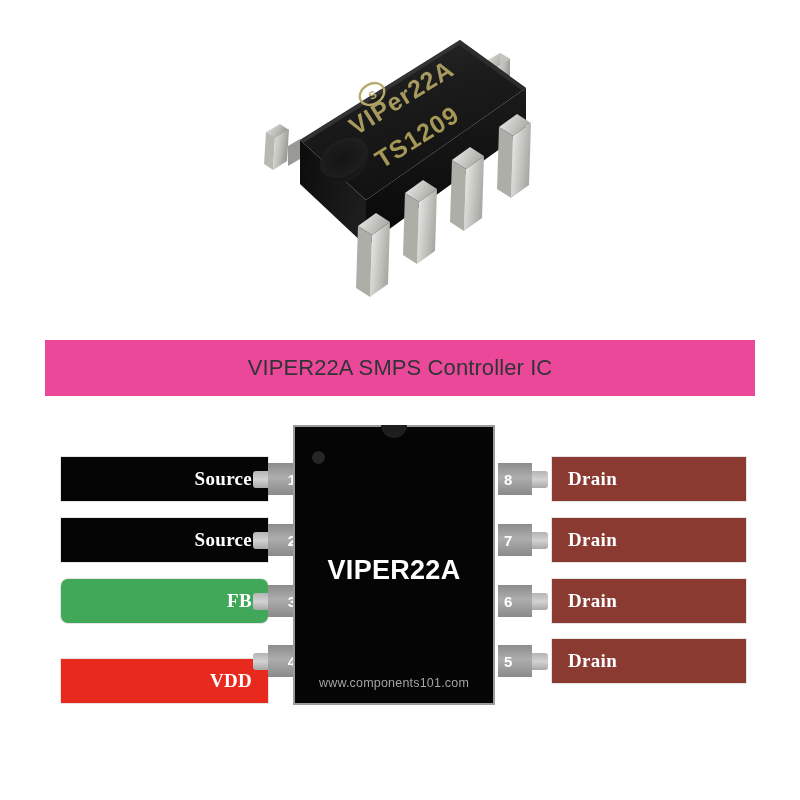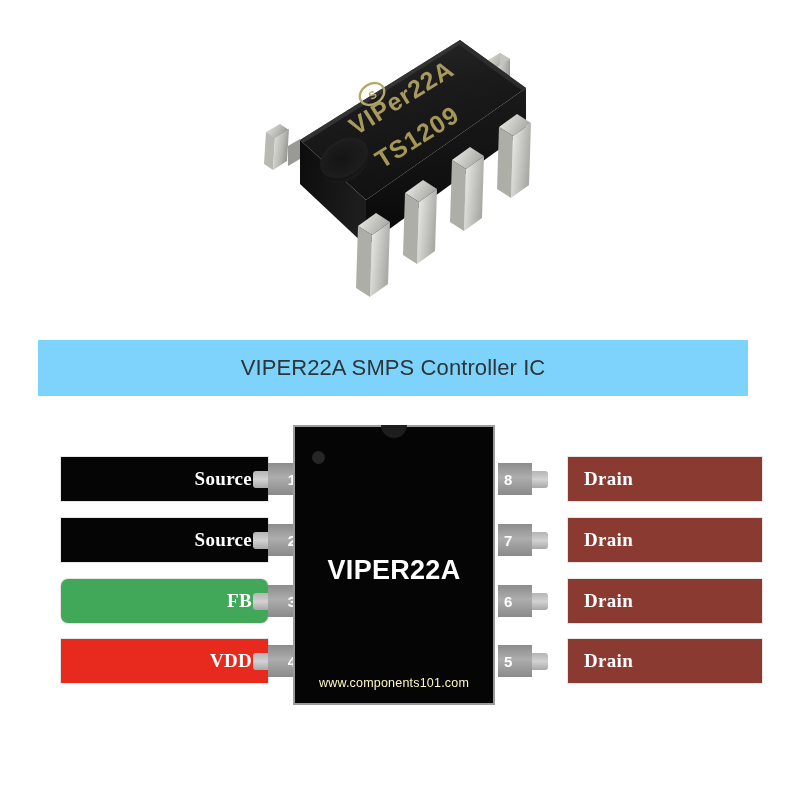--- a/index.html
+++ b/index.html
@@ -19,22 +19,22 @@
     background: #ffffff;
   }
   #ic-photo {
     position: absolute; left: 248px; top: 14px; width: 300px; height: 300px;
   }
   #ic-photo svg { display:block; width:300px; height:300px; }
 
   
   .caption-band {
     position: absolute;
-    left: 38px; width: 710px;
-    background: #7dd3fc;
+    left: 45px; width: 710px;
+    background: #ec4899;
     display: flex; align-items: center; justify-content: center;
   }
   .caption-text {
     font-family: "Liberation Sans", sans-serif;
     font-size: 22px;
     color: #2f3437;
     letter-spacing: 0.1px;
     white-space: nowrap;
   }
   #caption-top   { top: 340px; height: 56px; }
@@ -78,21 +78,21 @@
     font-family: "Liberation Sans", sans-serif;
     font-weight: bold;
     font-size: 27px;
     letter-spacing: 0.3px;
     z-index: 6;
   }
   #chip-watermark {
     position: absolute;
     left: 0; right: 0; bottom: 13px;
     text-align: center;
-    color: #fef9c3;
+    color: #a3a3a3;
     font-family: "Liberation Sans", sans-serif;
     font-size: 12.5px;
     letter-spacing: 0.2px;
     z-index: 6;
   }
 
   
   .pin-row {
     position: absolute;
     left: 0; width: 664px; height: 44px;
@@ -141,21 +141,21 @@
     color: #ffffff;
     letter-spacing: 0.3px;
     z-index: 1;
   }
   .pin-bar.left {
     left: 61px; width: 207px;
     justify-content: flex-end; padding-right: 16px;
     box-shadow: 0 0 0 1px rgba(0,0,0,0.10);
   }
   .pin-bar.right {
-    left: 568px; width: 194px;
+    left: 552px; width: 194px;
     justify-content: flex-start; padding-left: 16px;
     box-shadow: 0 0 0 1px rgba(0,0,0,0.10);
   }
 </style>
 </head>
 <body>
 
 <div id="page">
 
   <div id="photo-section">
@@ -308,21 +308,21 @@
       <div class="pin-block right">
         <span>6</span>
       </div>
       <div class="pin-tab right"></div>
       <div class="pin-bar right" style="background:#8b3a32;">
         <span>Drain</span>
       </div>
     </div>
 
     <div class="pin-row" style="top:239px;">
-      <div class="pin-bar left" style="background:#e8291d;">
+      <div class="pin-bar left" style="background:#e8291d;margin-top:20px;">
         <span>VDD</span>
       </div>
       <div class="pin-tab left"></div>
       <div class="pin-block left">
         <span>4</span>
       </div>
       <div class="pin-block right">
         <span>5</span>
       </div>
       <div class="pin-tab right"></div>

